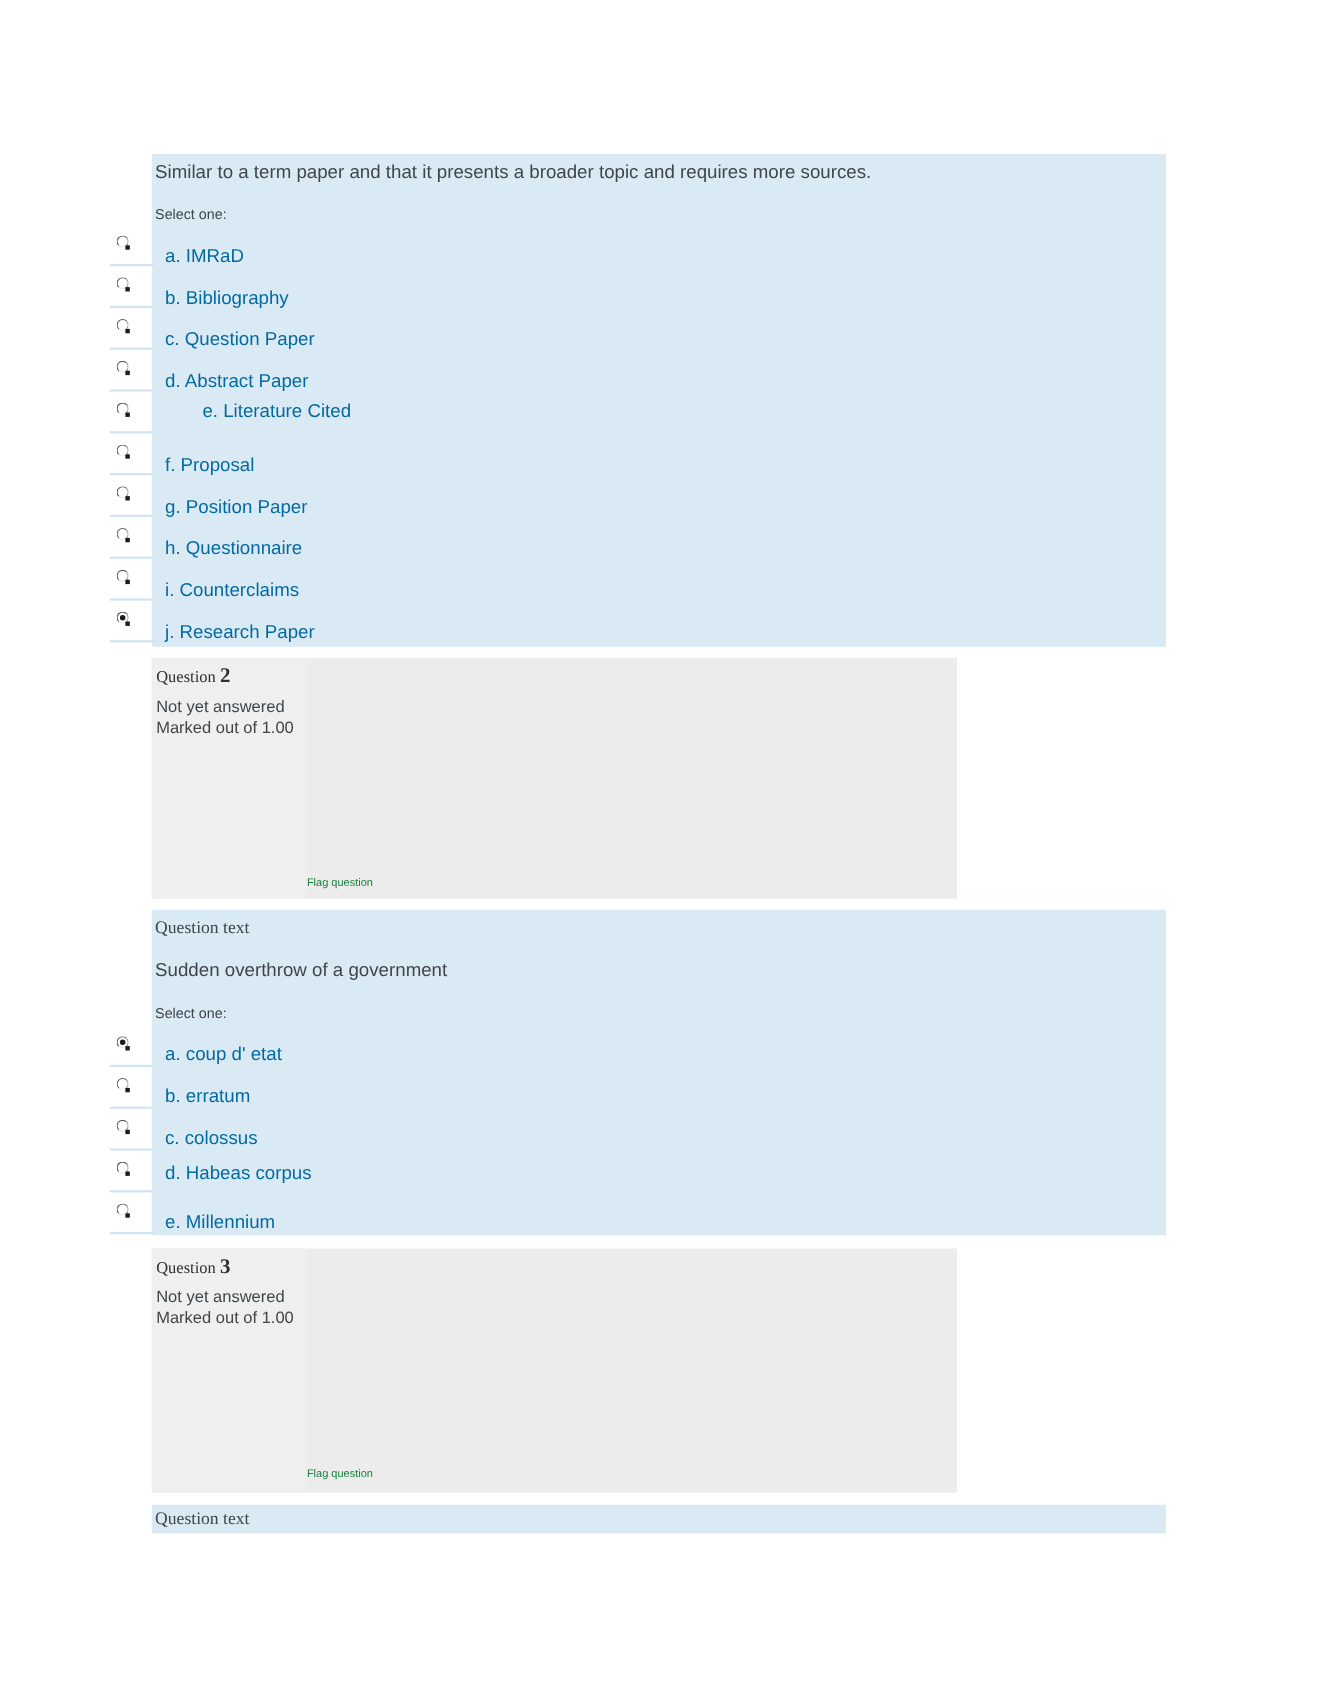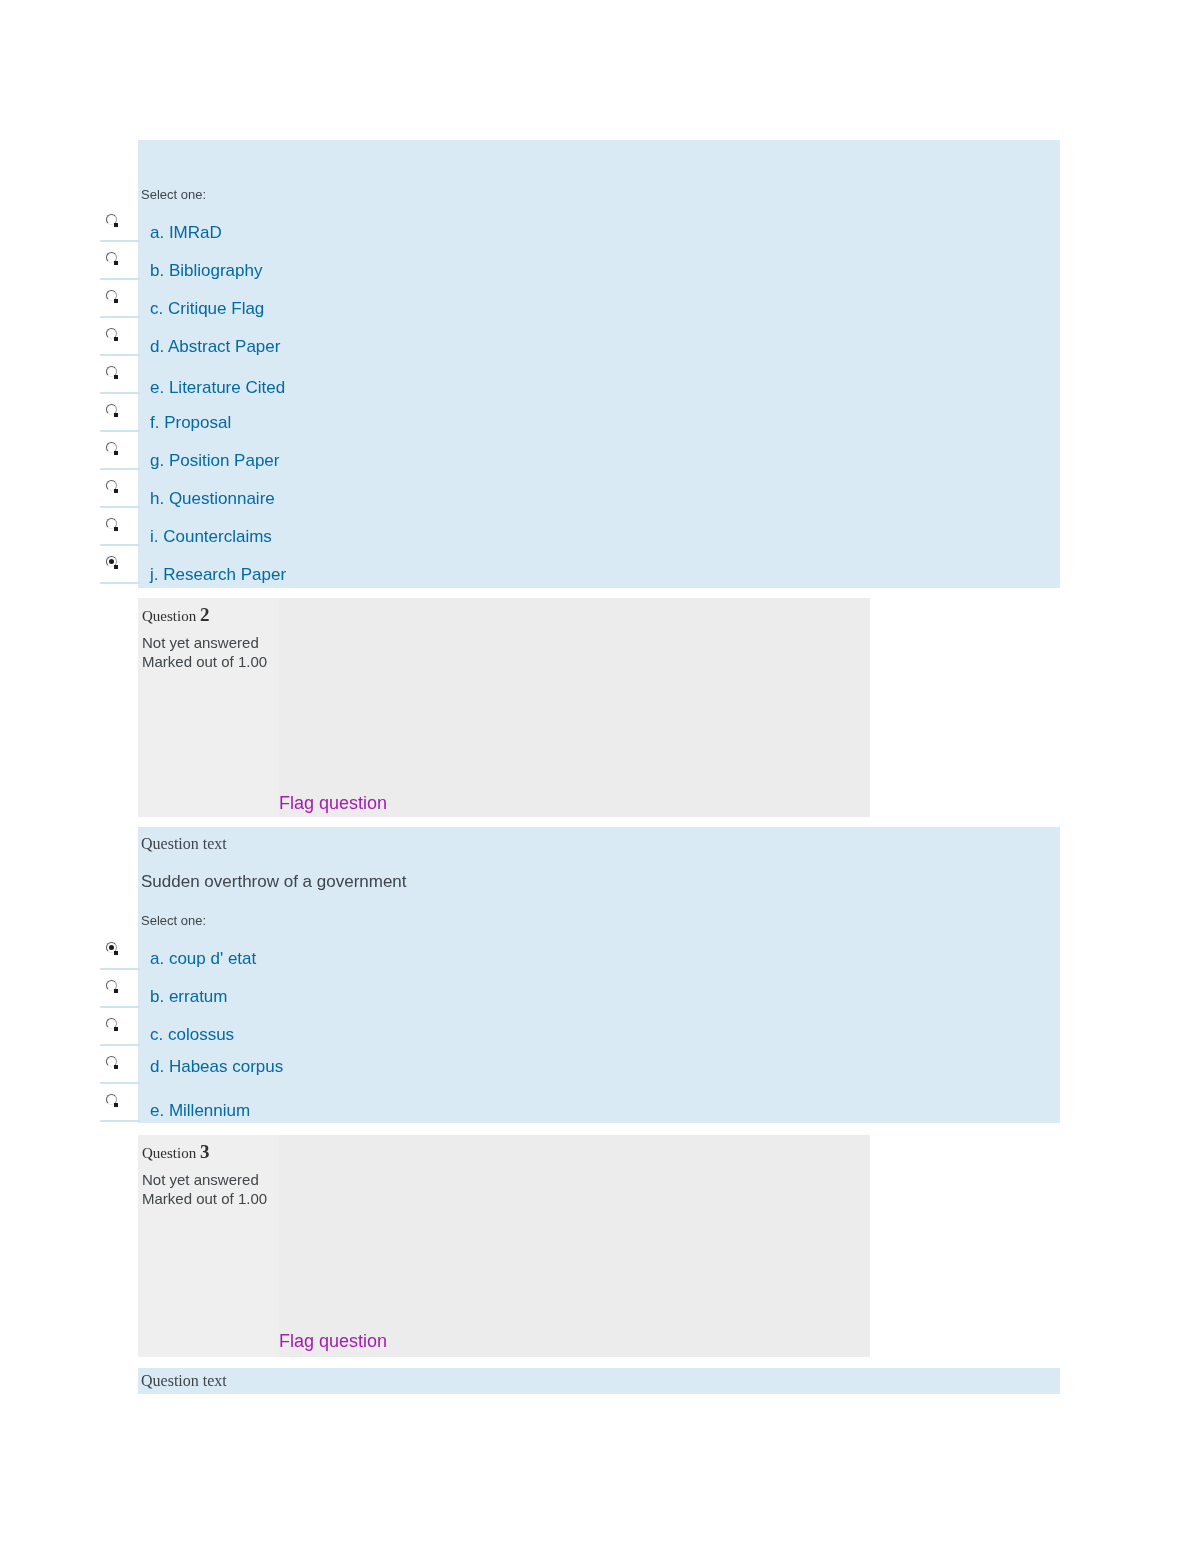--- a/index.html
+++ b/index.html
@@ -134,40 +134,41 @@
   .infoleftcol {
     position: absolute;
     left: 0px;
     top: 0px;
     width: 141px;
     height: 100%;
     background: #efefef;
   }
   .flagq {
     position: absolute;
-    font-size: 18px;
+    font-size: 10px;
     line-height: 18px;
-    color: #a21caf;
+    color: #15803d;
     white-space: nowrap;
     text-align: right;
   }
 </style>
 </head>
 <body>
 
 <div class="page">
 
   <div class="qblock" id="q1-block" style="top:140px; height:448px;">
+    <div class="stem" style="top:7px;">Similar to a term paper and that it presents a broader topic and requires more sources.</div>
     <div class="selectone" style="top:45px;">Select one:</div>
 
     <div class="optlabel" style="top:83px;">a. IMRaD</div>
     <div class="optlabel" style="top:121px;">b. Bibliography</div>
-    <div class="optlabel" style="top:159px;">c. Critique Flag</div>
+    <div class="optlabel" style="top:159px;">c. Question Paper</div>
     <div class="optlabel" style="top:197px;">d. Abstract Paper</div>
-    <div class="optlabel" style="top:238px;">e. Literature Cited</div>
+    <div class="optlabel" style="top:224px;margin-left:34px;">e. Literature Cited</div>
     <div class="optlabel" style="top:273px;">f. Proposal</div>
     <div class="optlabel" style="top:311px;">g. Position Paper</div>
     <div class="optlabel" style="top:349px;">h. Questionnaire</div>
     <div class="optlabel" style="top:387px;">i. Counterclaims</div>
     <div class="optlabel" style="top:425px;">j. Research Paper</div>
   </div>
 
   <div class="radio-underline" style="top:240px;"></div>
   <div class="radio" style="top:214px;">
     <span class="ring"></span>

